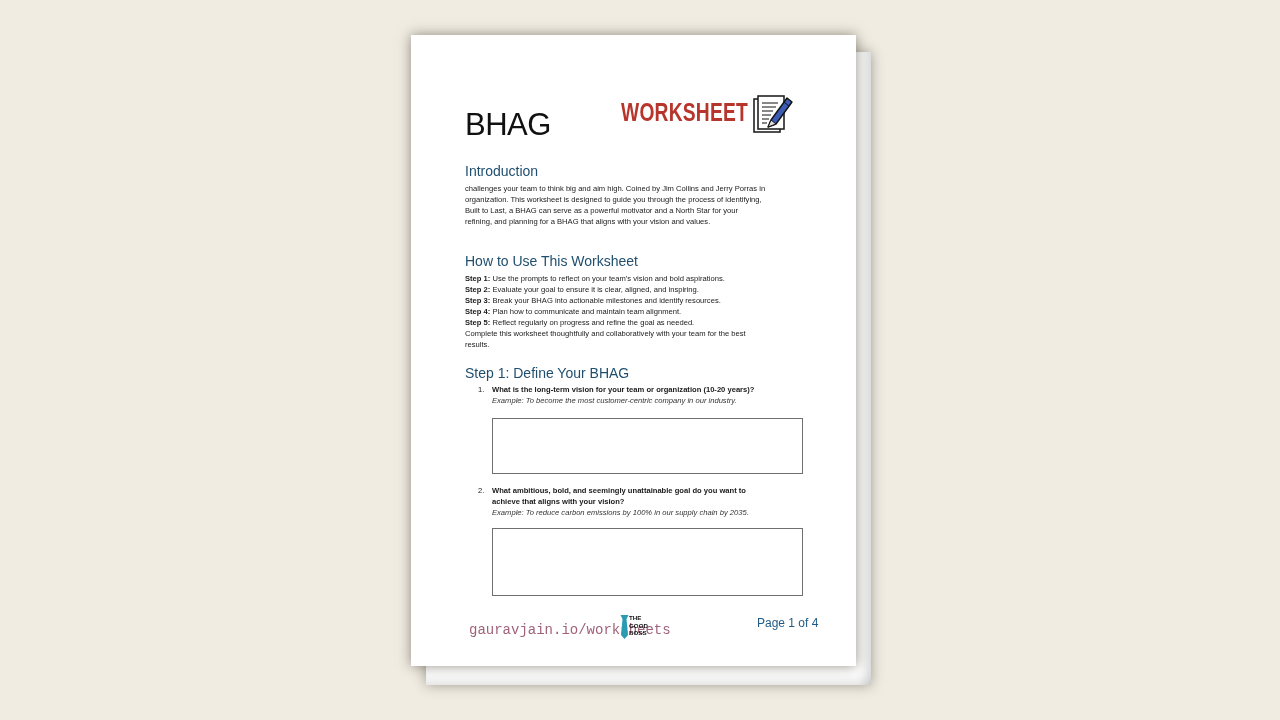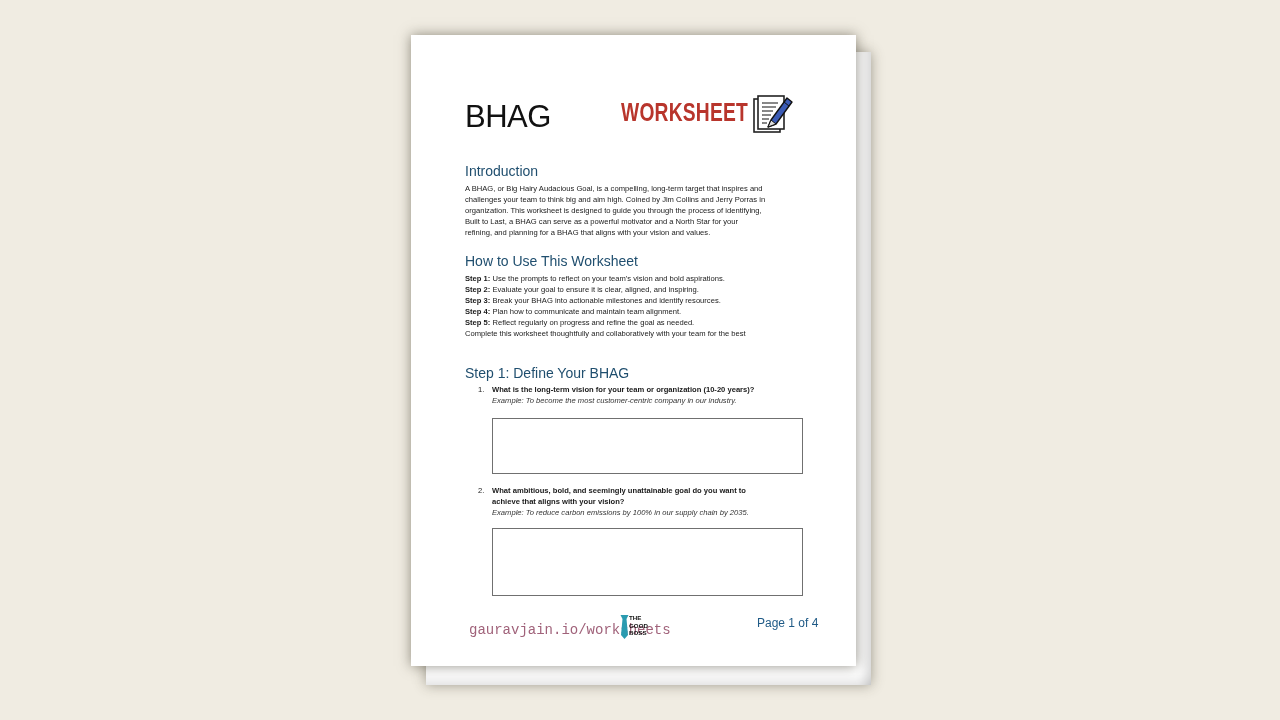--- a/index.html
+++ b/index.html
@@ -15,21 +15,21 @@
     box-shadow: 0 0 12px rgba(60,55,40,0.45), inset -14px 0 12px -10px rgba(0,0,0,0.18), inset 0 -14px 12px -10px rgba(0,0,0,0.12);
   }
   .page {
     position: absolute; left: 411px; top: 35px; width: 445px; height: 631px;
     background: #ffffff;
     box-shadow: 0 0 12px rgba(60,55,40,0.55);
     color: #1a1a1a;
   }
   .abs { position: absolute; }
   .title {
-    left: 54px; top: 64px; font-size: 31px; font-weight: 400; color: #111;
+    left: 54px; top: 72px; font-size: 31px; font-weight: 400; color: #111;
     letter-spacing: -0.5px; line-height: 36px;
   }
   .ws-word {
     left: 210px; top: 62px; font-size: 26px; font-weight: 700; color: #b8352c;
     line-height: 30px; transform-origin: left top; transform: scale(0.74, 1);
     letter-spacing: 0.3px; white-space: nowrap;
   }
   .ws-icon { left: 340px; top: 58px; width: 44px; height: 42px; }
   .h2 {
     left: 54px; font-size: 14px; color: #1f4e6e; line-height: 18px; font-weight: 400;
@@ -76,35 +76,35 @@
     <line x1="11" y1="22" x2="20" y2="22" stroke="#555" stroke-width="1.4"></line>
     <line x1="11" y1="26" x2="18" y2="26" stroke="#555" stroke-width="1.4"></line>
     <line x1="11" y1="30" x2="16" y2="30" stroke="#555" stroke-width="1.4"></line>
     <path d="M17 34 L20 27 L36 5 L41 9 L25 31 Z" fill="#3b5bb5" stroke="#111" stroke-width="1.4" stroke-linejoin="round"></path>
     <path d="M17 34 L20 27 L25 31 Z" fill="#ddd" stroke="#111" stroke-width="1"></path>
     <line x1="33" y1="9" x2="38" y2="13" stroke="#111" stroke-width="1"></line>
   </svg>
 
   <div class="abs h2" style="top:127px;">Introduction</div>
   <div class="abs body-text" style="top:148px;">
-    <p>A BHAG, or Big Hairy Audacious Goal, is a compelling, long-term target that inspires and</p>
     <p>challenges your team to think big and aim high. Coined by Jim Collins and Jerry Porras in</p>
     <p>organization. This worksheet is designed to guide you through the process of identifying,</p>
     <p>Built to Last, a BHAG can serve as a powerful motivator and a North Star for your</p>
     <p>refining, and planning for a BHAG that aligns with your vision and values.</p>
   </div>
 
   <div class="abs h2" style="top:217px;">How to Use This Worksheet</div>
   <div class="abs body-text" style="top:238px;">
     <p class="step-line"><b>Step 1:</b><span> Use the prompts to reflect on your team’s vision and bold aspirations.</span></p>
     <p class="step-line"><b>Step 2:</b><span> Evaluate your goal to ensure it is clear, aligned, and inspiring.</span></p>
     <p class="step-line"><b>Step 3:</b><span> Break your BHAG into actionable milestones and identify resources.</span></p>
     <p class="step-line"><b>Step 4:</b><span> Plan how to communicate and maintain team alignment.</span></p>
     <p class="step-line"><b>Step 5:</b><span> Reflect regularly on progress and refine the goal as needed.</span></p>
     <p>Complete this worksheet thoughtfully and collaboratively with your team for the best</p>
+    <p>results.</p>
   </div>
 
   <div class="abs h2" style="top:329px;">Step 1: Define Your BHAG</div>
 
   <div class="abs q" style="top:349px;">
     <span class="num">1.</span>
     <div class="qtext">What is the long-term vision for your team or organization (10-20 years)?</div>
     <div class="example">Example: To become the most customer-centric company in our industry.</div>
   </div>
   <div class="abs answer-box" style="top:383px; height:54px;"></div>

